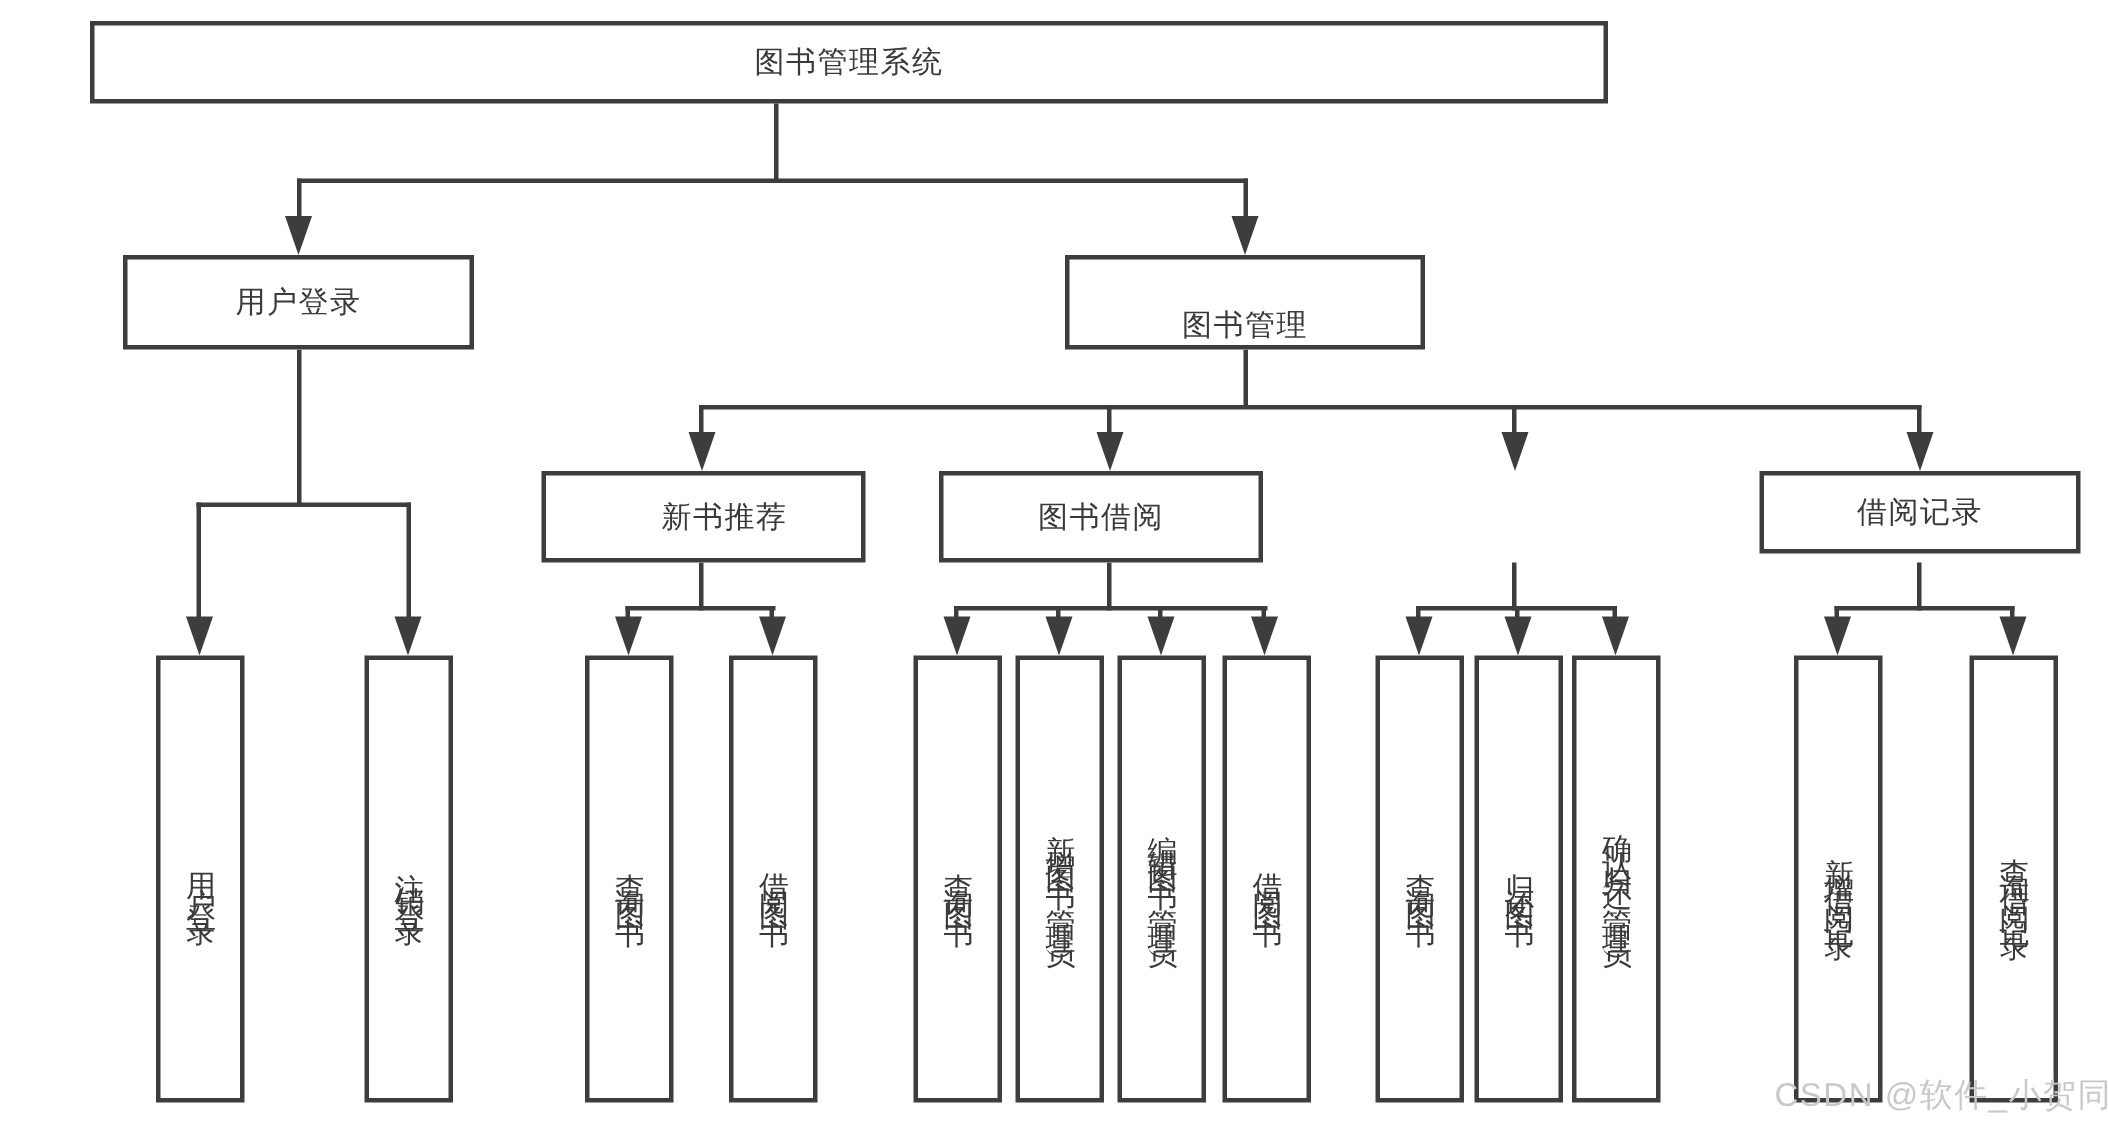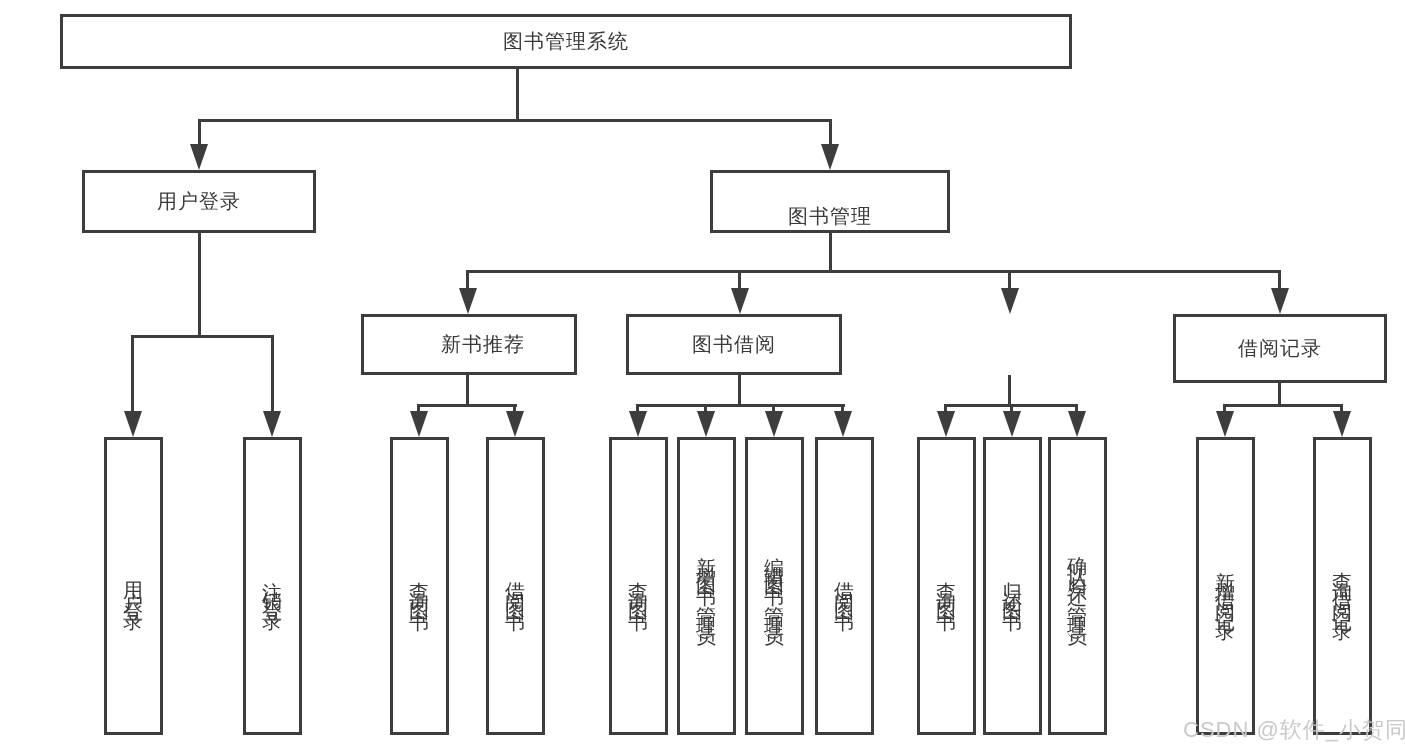--- a/index.html
+++ b/index.html
@@ -110,21 +110,21 @@
   <div class="arrow" style="left:731px; top:288px;"></div>
   <div class="arrow" style="left:1001px; top:288px;"></div>
   <div class="arrow" style="left:1271px; top:288px;"></div>
 
   <div class="box" style="left:361px; top:314px; width:216px; height:61px;padding-left:28px;">
     <span>新书推荐</span>
   </div>
   <div class="box" style="left:626px; top:314px; width:216px; height:61px;">
     <span>图书借阅</span>
   </div>
-  <div class="box" style="left:1173px; top:314px; width:214px; height:69px;">
+  <div class="box" style="left:1173px; top:314px; width:214px; height:55px;">
     <span>借阅记录</span>
   </div>
 
   <div class="line" style="left:466px; top:375px; width:3px; height:32px;"></div>
   <div class="line" style="left:417px; top:404px; width:100px; height:3px;"></div>
   <div class="line" style="left:417px; top:404px; width:3px; height:10px;"></div>
   <div class="line" style="left:513px; top:404px; width:3px; height:10px;"></div>
   <div class="arrow" style="left:410px; top:411px;"></div>
   <div class="arrow" style="left:506px; top:411px;"></div>
 

